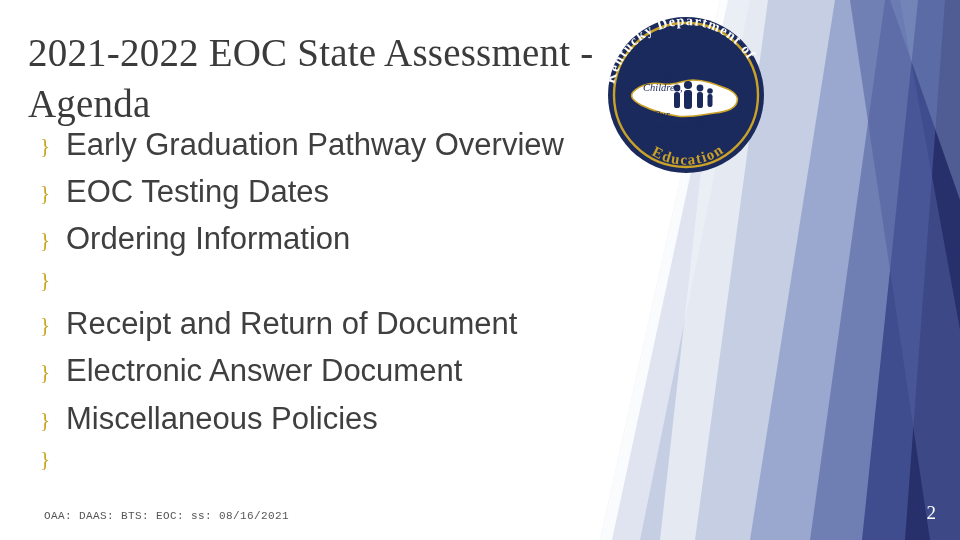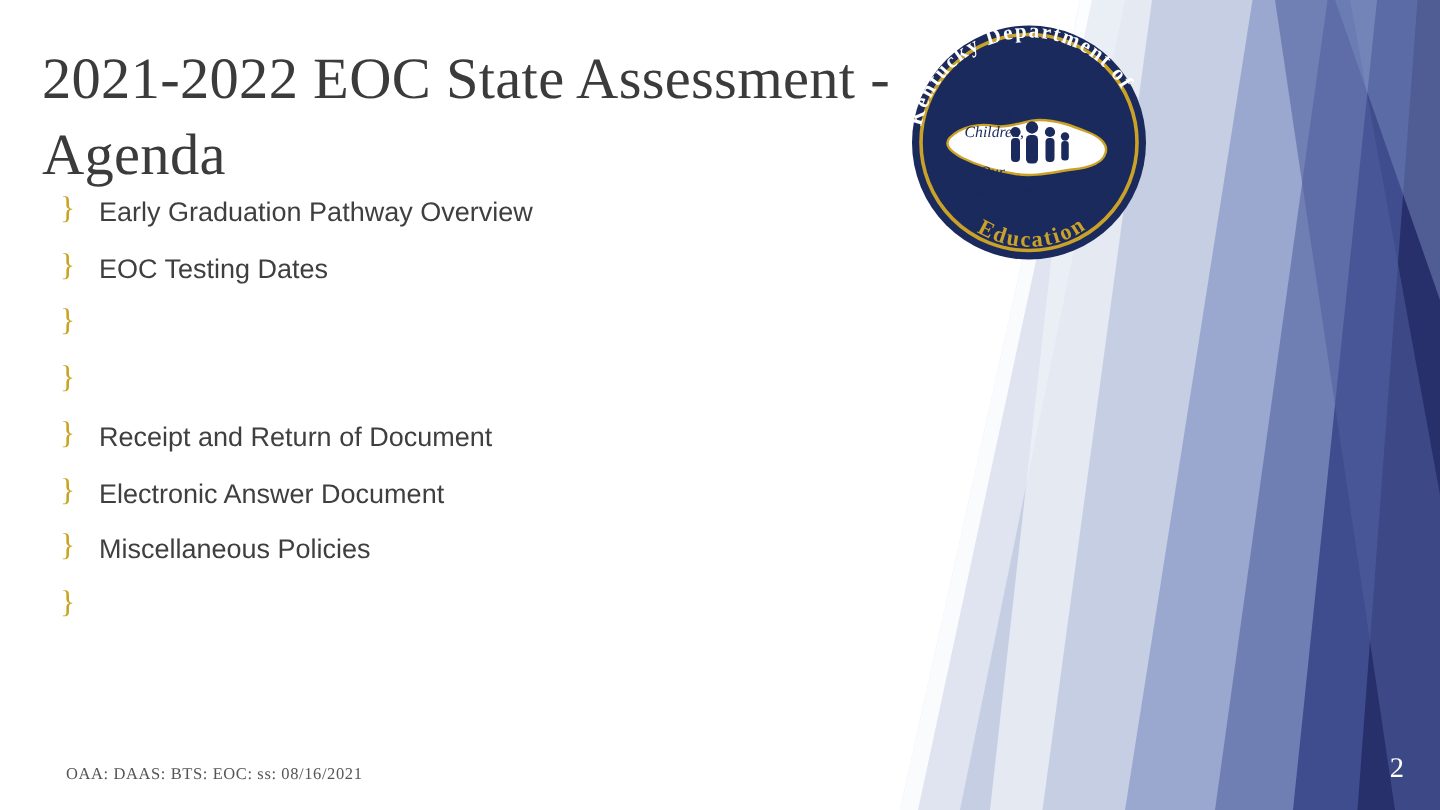--- a/index.html
+++ b/index.html
@@ -62,31 +62,31 @@
     font-family: "Liberation Serif", serif;
     font-size: 21px;
     color: #c8a41e;
     width: 26px;
     flex: 0 0 26px;
     text-align: left;
     transform: translateY(-2px);
   }
   .bullet-text {
     font-family: "Liberation Sans", sans-serif;
-    font-size: 18px;
+    font-size: 31px;
     color: #3f3f3f;
     line-height: 1.12;
   }
 
   
   .footer-code {
     position: absolute;
     left: 44px;
     bottom: 18px;
-    font-family: Liberation Serif, serif;
+    font-family: Liberation Mono, monospace;
     font-size: 11px;
     color: #555555;
     letter-spacing: 0.4px;
   }
   .page-number {
     position: absolute;
     right: 24px;
     bottom: 16px;
     font-family: "Liberation Serif", serif;
     font-size: 19px;
@@ -174,20 +174,21 @@
       <span class="bullet-text">Early Graduation Pathway Overview</span>
     </div>
 
     <div class="bullet-row">
       <span class="bullet-mark">}</span>
       <span class="bullet-text">EOC Testing Dates</span>
     </div>
 
     <div class="bullet-row">
       <span class="bullet-mark">}</span>
+      <span class="bullet-text">Ordering Information</span>
     </div>
 
     <div class="bullet-row">
       <span class="bullet-mark">}</span>
     </div>
 
     <div class="bullet-row">
       <span class="bullet-mark">}</span>
       <span class="bullet-text">Receipt and Return of Document</span>
     </div>

